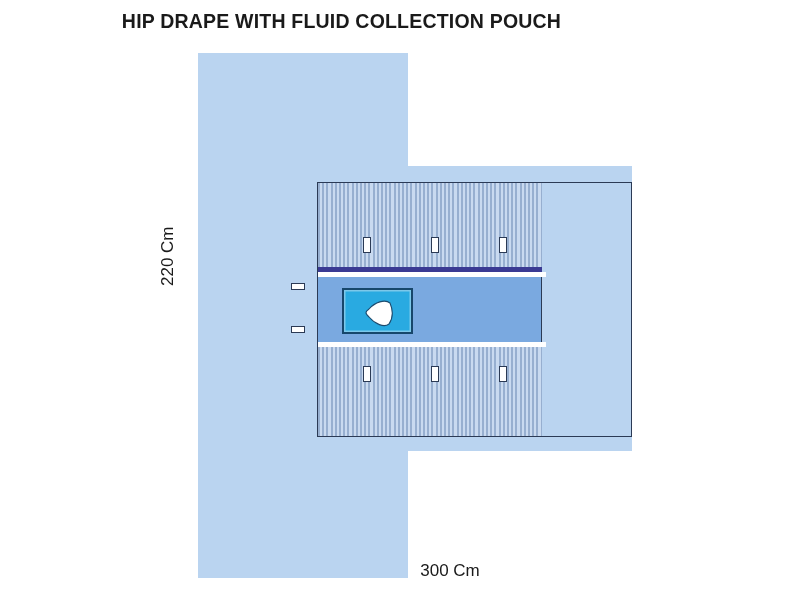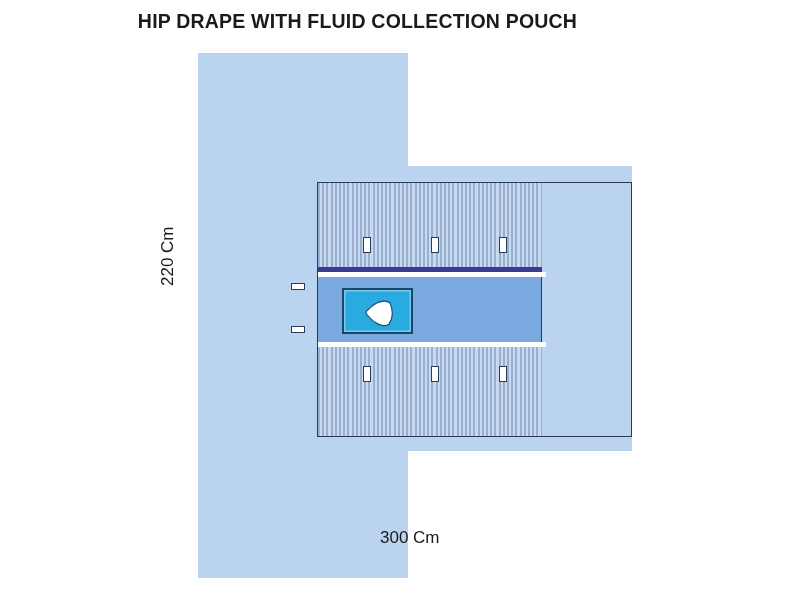--- a/index.html
+++ b/index.html
@@ -26,41 +26,41 @@
     position: absolute;
     left: 0;
     top: 10px;
     width: 683px;
     text-align: center;
     font-size: 19.5px;
     font-weight: bold;
     color: #1a1a1a;
     letter-spacing: 0.2px;
     white-space: nowrap;
-    padding-left: 16px;
   }
 
   
   #label-height {
     position: absolute;
     left: 148px;
     top: 256px;
     width: 40px;
     text-align: center;
     font-size: 17px;
     color: #1a1a1a;
     transform: rotate(-90deg);
     transform-origin: center center;
     white-space: nowrap;
   }
   #label-width {
     position: absolute;
     left: 380px;
-    top: 528px;
+    top: 561px;
     width: 140px;
+    text-align: center;
     font-size: 17px;
     color: #1a1a1a;
     white-space: nowrap;
   }
 
   
   .drape-panel {
     position: absolute;
     background: #bad4f0;
   }

